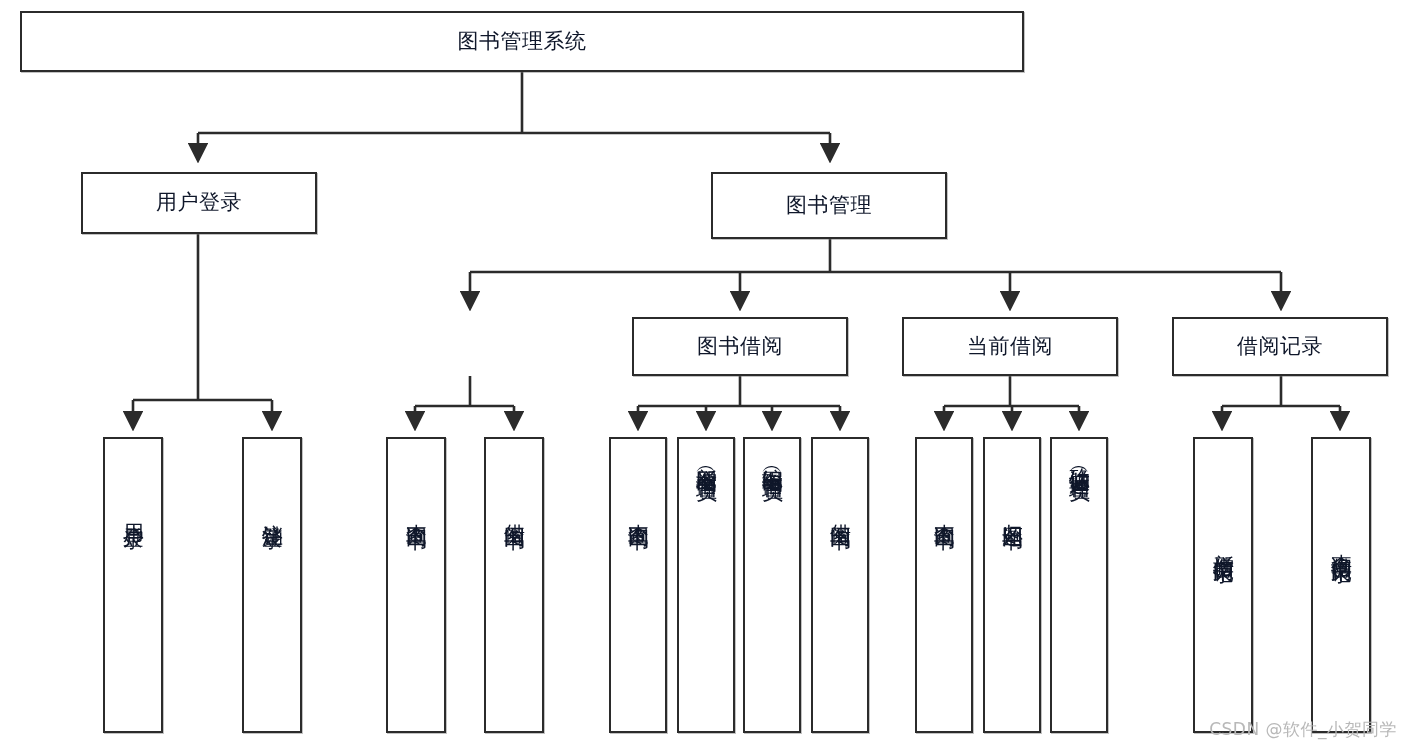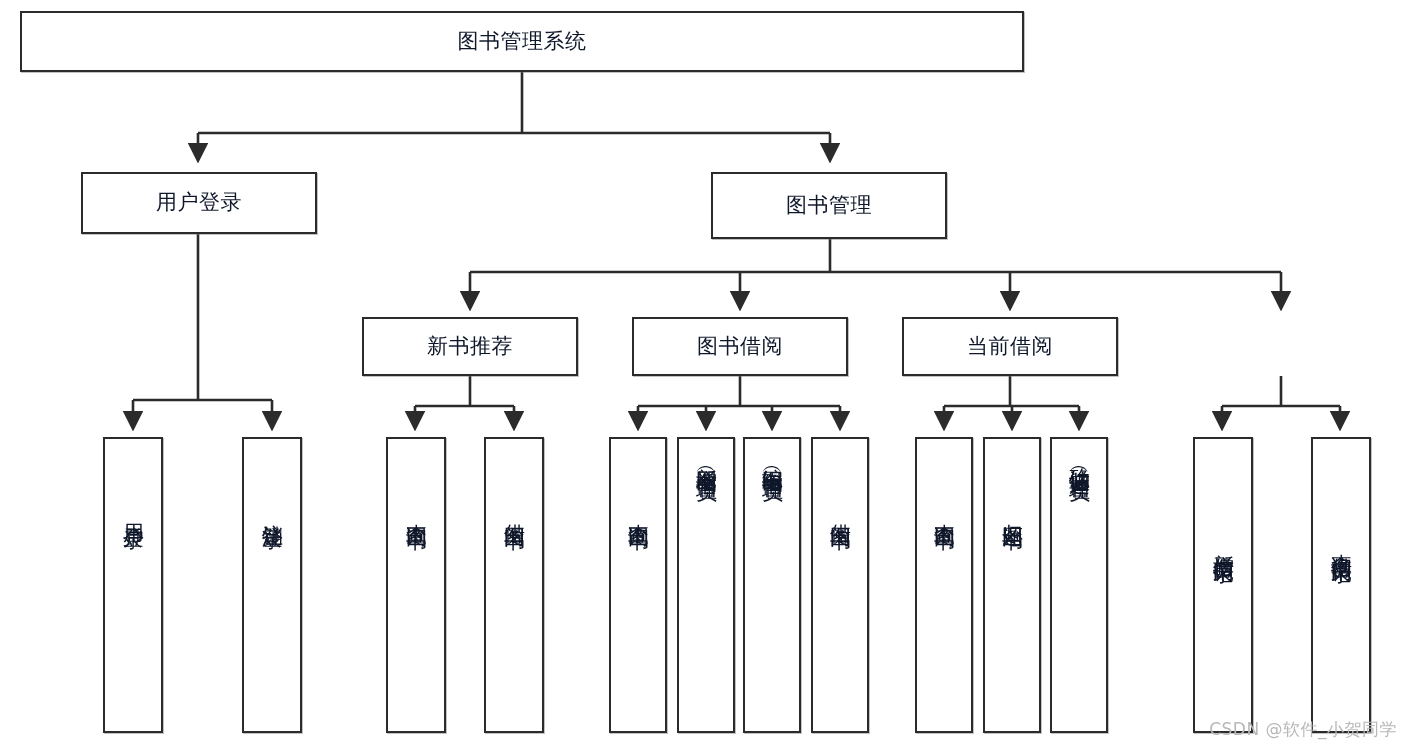--- a/index.html
+++ b/index.html
@@ -142,29 +142,29 @@
     <span class="node-label">图书管理系统</span>
   </div>
 
   <div class="node horizontal" style="left:81px; top:172px; width:236px; height:62px;">
     <span class="node-label">用户登录</span>
   </div>
   <div class="node horizontal" style="left:711px; top:172px; width:236px; height:67px;">
     <span class="node-label">图书管理</span>
   </div>
 
-  <div class="node horizontal" style="left:362px; top:317px; width:216px; height:59px;">
-    <span class="node-label">新书推荐</span>
-  </div>
   <div class="node horizontal" style="left:902px; top:317px; width:216px; height:59px;">
     <span class="node-label">当前借阅</span>
   </div>
   <div class="node horizontal" style="left:632px; top:317px; width:216px; height:59px;">
     <span class="node-label">图书借阅</span>
   </div>
+  <div class="node horizontal" style="left:1172px; top:317px; width:216px; height:59px;">
+    <span class="node-label">借阅记录</span>
+  </div>
 
   <div class="node vertical mid" style="left:103px; top:437px; width:60px; height:296px;">
     <span class="node-label">用户登录</span>
   </div>
   <div class="node vertical mid" style="left:242px; top:437px; width:60px; height:296px;">
     <span class="node-label">注销登录</span>
   </div>
 
   <div class="node vertical mid" style="left:386px; top:437px; width:60px; height:296px;">
     <span class="node-label">查询图书</span>

